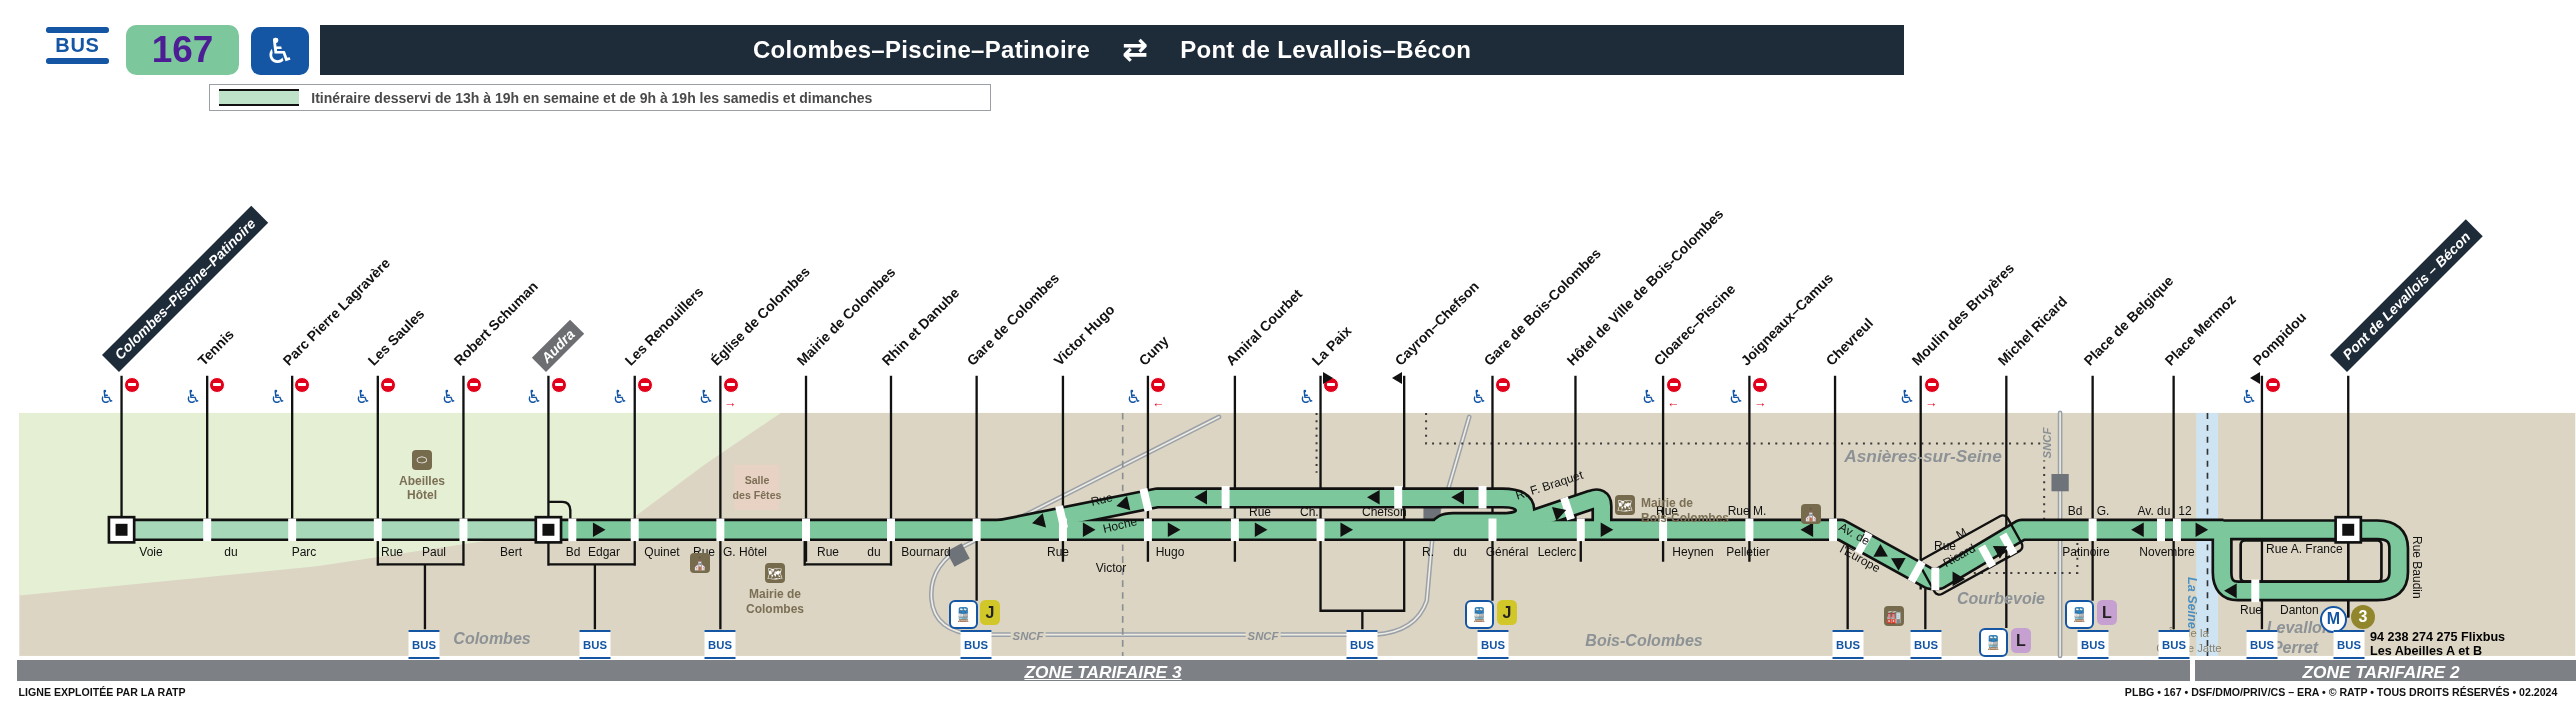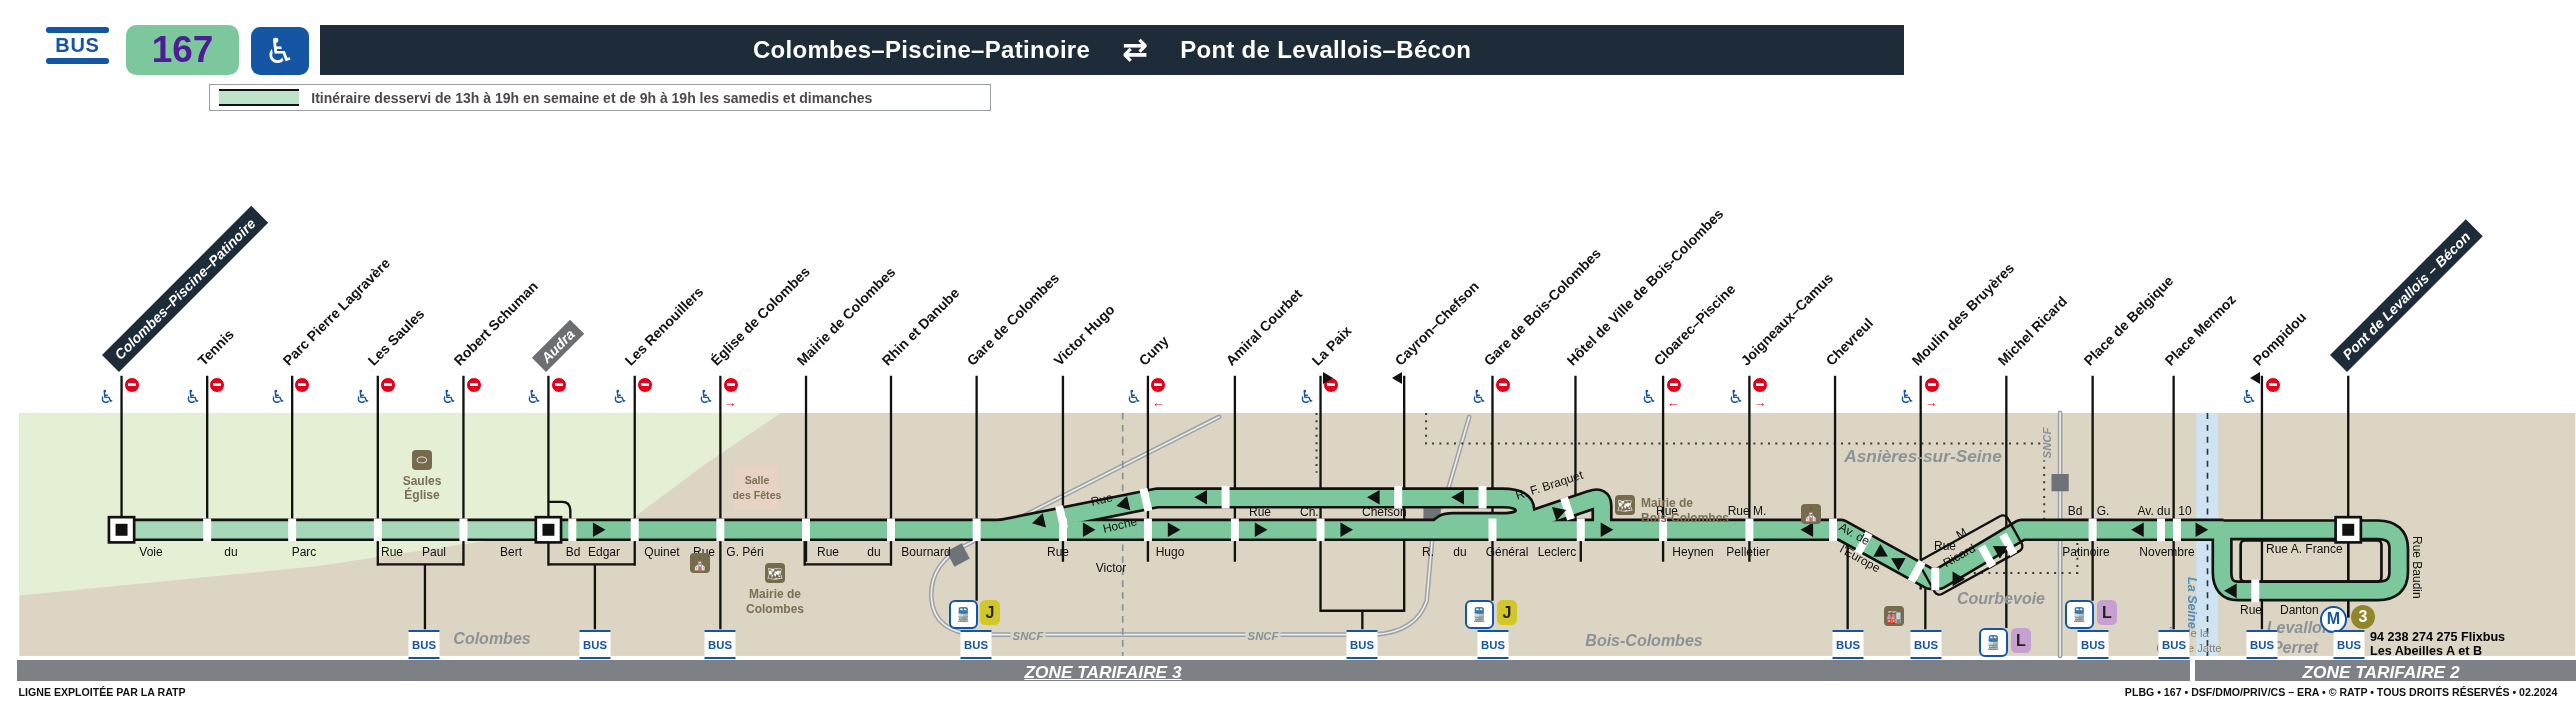--- a/index.html
+++ b/index.html
@@ -364,59 +364,59 @@
       <div class="street" style="left: 151px; top: 545px;">Voie</div>
       <div class="street" style="left: 231px; top: 545px;">du</div>
       <div class="street" style="left: 304px; top: 545px;">Parc</div>
       <div class="street" style="left: 392px; top: 545px;">Rue</div>
       <div class="street" style="left: 434px; top: 545px;">Paul</div>
       <div class="street" style="left: 511px; top: 545px;">Bert</div>
       <div class="street" style="left: 573px; top: 545px;">Bd</div>
       <div class="street" style="left: 604px; top: 545px;">Edgar</div>
       <div class="street" style="left: 662px; top: 545px;">Quinet</div>
       <div class="street" style="left: 704px; top: 545px;">Rue</div>
-      <div class="street" style="left: 745px; top: 545px;">G. Péri</div>
+      <div class="street" style="left: 745px; top: 545px;">G. Hôtel</div>
       <div class="street" style="left: 828px; top: 545px;">Rue</div>
       <div class="street" style="left: 874px; top: 545px;">du</div>
       <div class="street" style="left: 926px; top: 545px;">Bournard</div>
       <div class="street" style="left: 1058px; top: 545px;">Rue</div>
       <div class="street" style="left: 1111px; top: 545px; margin-top: 16px;">Victor</div>
       <div class="street" style="left: 1170px; top: 545px;">Hugo</div>
       <div class="street" style="left: 1428px; top: 545px;">R.</div>
       <div class="street" style="left: 1460px; top: 545px;">du</div>
       <div class="street" style="left: 1507px; top: 545px;">Général</div>
       <div class="street" style="left: 1557px; top: 545px;">Leclerc</div>
       <div class="street" style="left: 1693px; top: 545px;">Heynen</div>
       <div class="street" style="left: 1748px; top: 545px;">Pelletier</div>
       <div class="street" style="left: 2086px; top: 545px;">Patinoire</div>
       <div class="street" style="left: 2167px; top: 545px;">Novembre</div>
       <div class="street" style="left: 1667px; top: 504px;">Rue</div>
       <div class="street" style="left: 1747px; top: 504px;">Rue M.</div>
       <div class="street" style="left: 2075px; top: 504px;">Bd</div>
       <div class="street" style="left: 2103px; top: 504px;">G.</div>
       <div class="street" style="left: 2154px; top: 504px;">Av. du</div>
-      <div class="street" style="left: 2185px; top: 504px;">10</div>
+      <div class="street" style="left: 2185px; top: 504px;">12</div>
       <div class="street rot" style="left: 1091px; top: 495px; transform: rotate(-13deg);">Rue</div>
       <div class="street rot" style="left: 1103px; top: 522px; transform: rotate(-13deg);">Hoche</div>
       <div class="street rot" style="left: 1249px; top: 505px; transform: rotate(0deg);">Rue</div>
       <div class="street rot" style="left: 1300px; top: 505px; transform: rotate(0deg);">Ch.</div>
       <div class="street rot" style="left: 1362px; top: 505px; transform: rotate(0deg);">Chefson</div>
       <div class="street rot" style="left: 1516px; top: 489px; transform: rotate(-18deg);">R. F. Braquet</div>
       <div class="street rot" style="left: 1840px; top: 519px; transform: rotate(29deg);">Av. de</div>
       <div class="street rot" style="left: 1841px; top: 541px; transform: rotate(29deg);">l'Europe</div>
       <div class="street rot" style="left: 1934px; top: 539px; transform: rotate(0deg);">Rue</div>
       <div class="street rot" style="left: 1957px; top: 529px; transform: rotate(-29deg);">M.</div>
       <div class="street rot" style="left: 1944px; top: 557px; transform: rotate(-29deg);">Ricard</div>
       <div class="street rot" style="left: 2266px; top: 542px; transform: rotate(0deg);">Rue A. France</div>
       <div class="street rot" style="left: 2240px; top: 603px; transform: rotate(0deg);">Rue</div>
       <div class="street rot" style="left: 2280px; top: 603px; transform: rotate(0deg);">Danton</div>
       <div class="street rot" style="left: 2417px; top: 529px; transform: rotate(90deg);">Rue Baudin</div>
       <div class="bicon" style="left: 412px; top: 450px;">⬭</div>
-      <div class="placelabel abs" style="left: 422px; top: 474px; font-size: 12px; transform: translateX(-50%); white-space: nowrap;">Saules</div>
-      <div class="placelabel abs" style="left: 422px; top: 488px; font-size: 12px; transform: translateX(-50%); white-space: nowrap;">Église</div>
+      <div class="placelabel abs" style="left: 422px; top: 474px; font-size: 12px; transform: translateX(-50%); white-space: nowrap;">Abeilles</div>
+      <div class="placelabel abs" style="left: 422px; top: 488px; font-size: 12px; transform: translateX(-50%); white-space: nowrap;">Hôtel</div>
       <div class="bicon" style="left: 690px; top: 553px;">⛪</div>
       <div class="bicon" style="left: 765px; top: 563px;">🗺</div>
       <div class="placelabel abs" style="left: 775px; top: 587px; font-size: 12px; transform: translateX(-50%); white-space: nowrap;">Mairie de</div>
       <div class="placelabel abs" style="left: 775px; top: 602px; font-size: 12px; transform: translateX(-50%); white-space: nowrap;">Colombes</div>
       <div class="bicon" style="left: 1615px; top: 495px;">🗺</div>
       <div class="placelabel abs" style="left: 1641px; top: 496px; font-size: 12px;">Mairie de</div>
       <div class="placelabel abs" style="left: 1641px; top: 511px; font-size: 12px;">Bois-Colombes</div>
       <div class="bicon" style="left: 1801px; top: 504px;">⛪</div>
       <div class="bicon" style="left: 1884px; top: 606px;">🏭</div>
       <div class="placelabel abs" style="left: 757px; top: 474px; font-size: 10.6px; transform: translateX(-50%); white-space: nowrap;">Salle</div>

